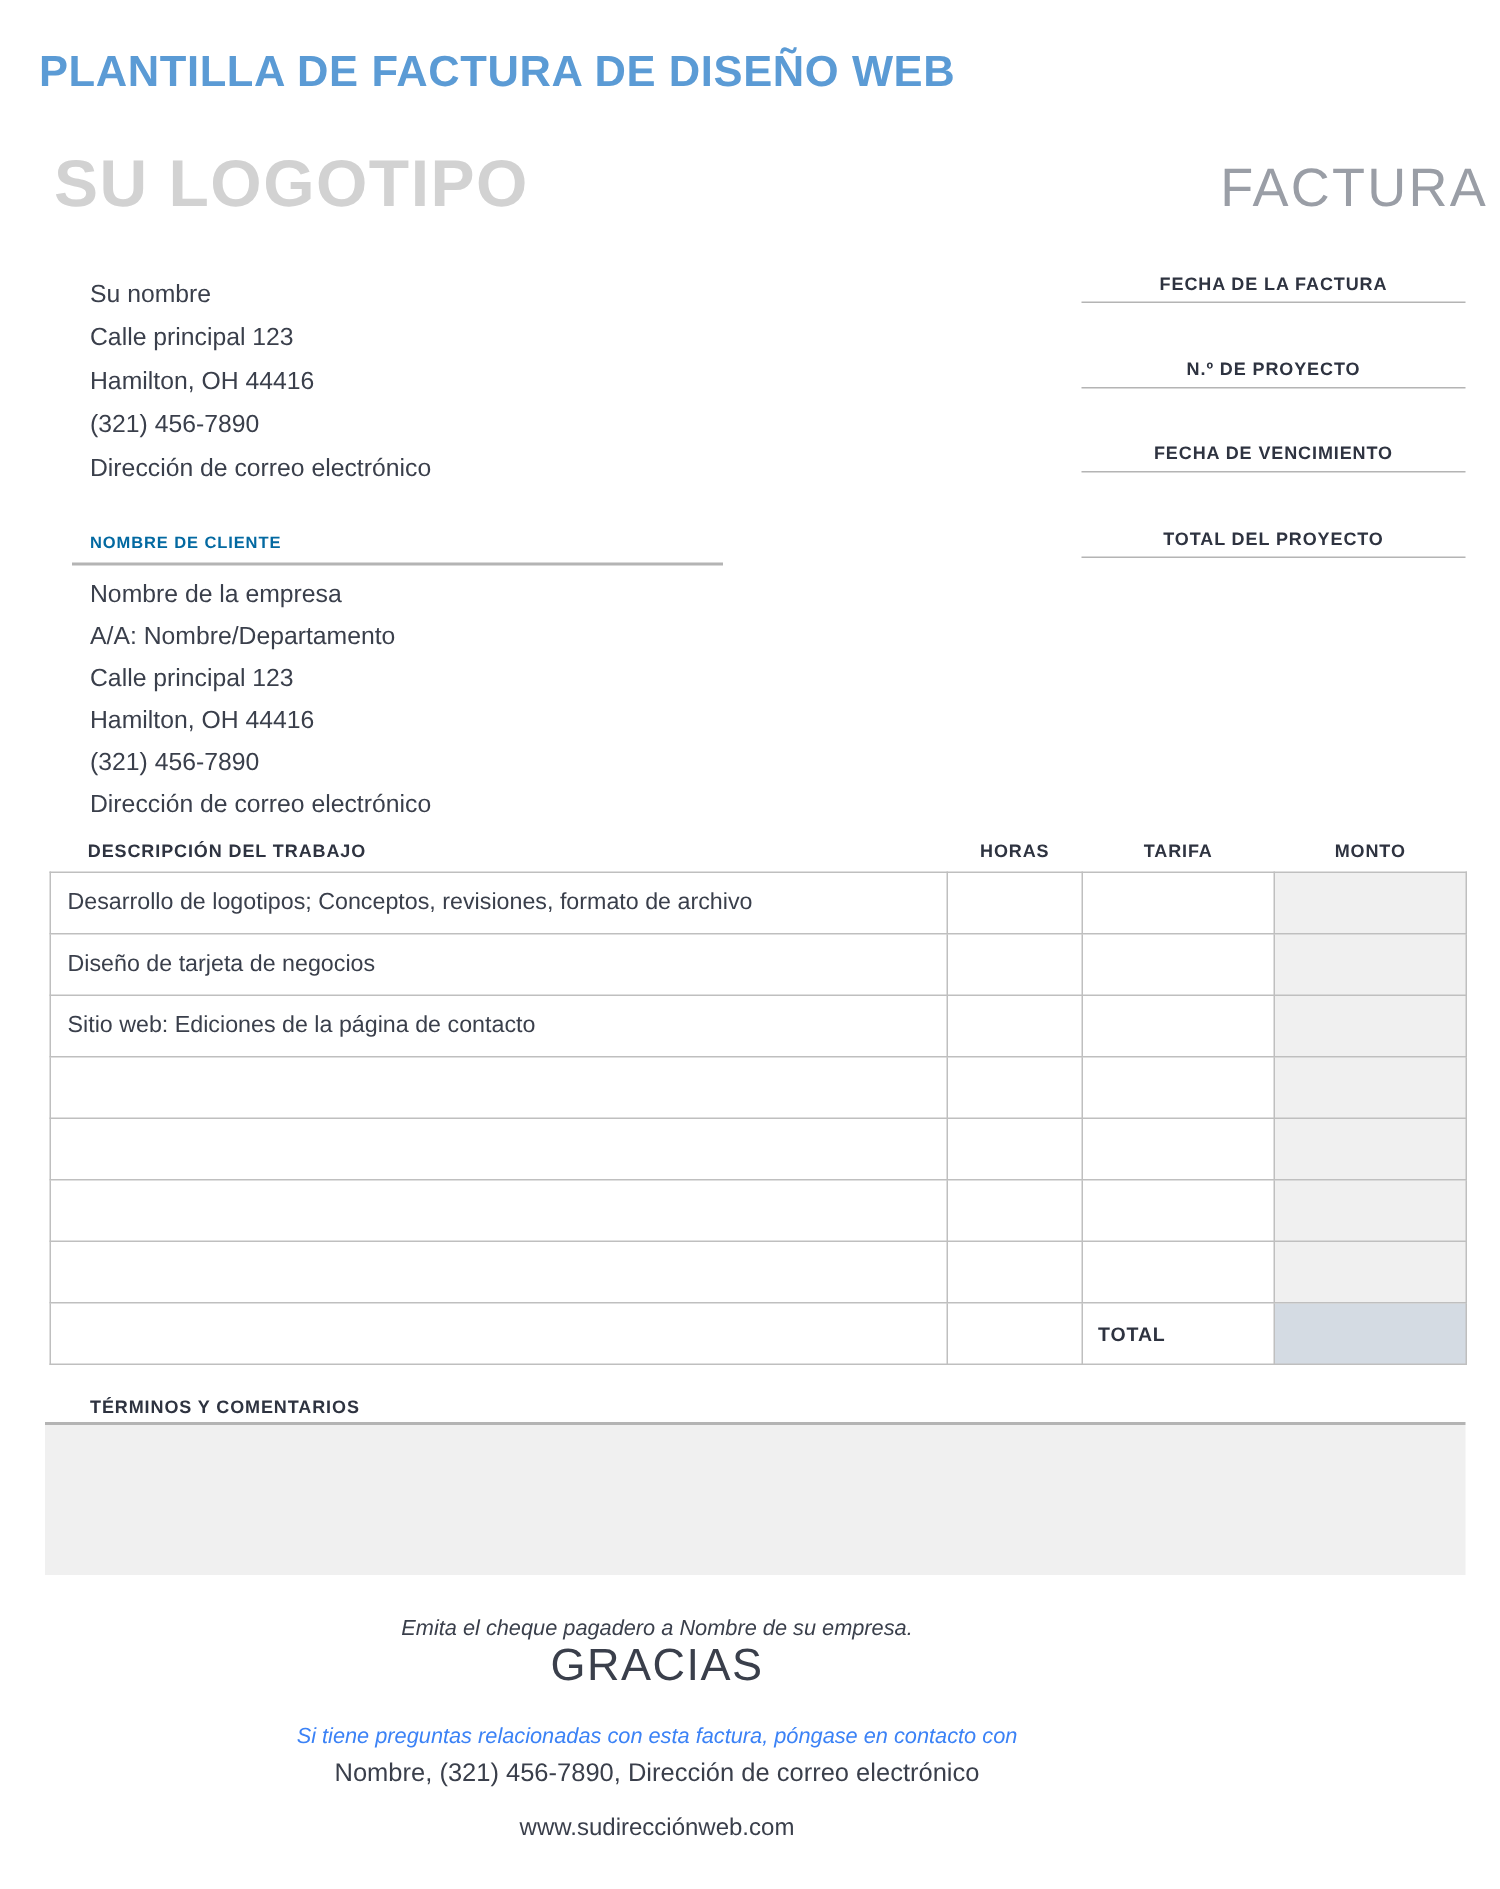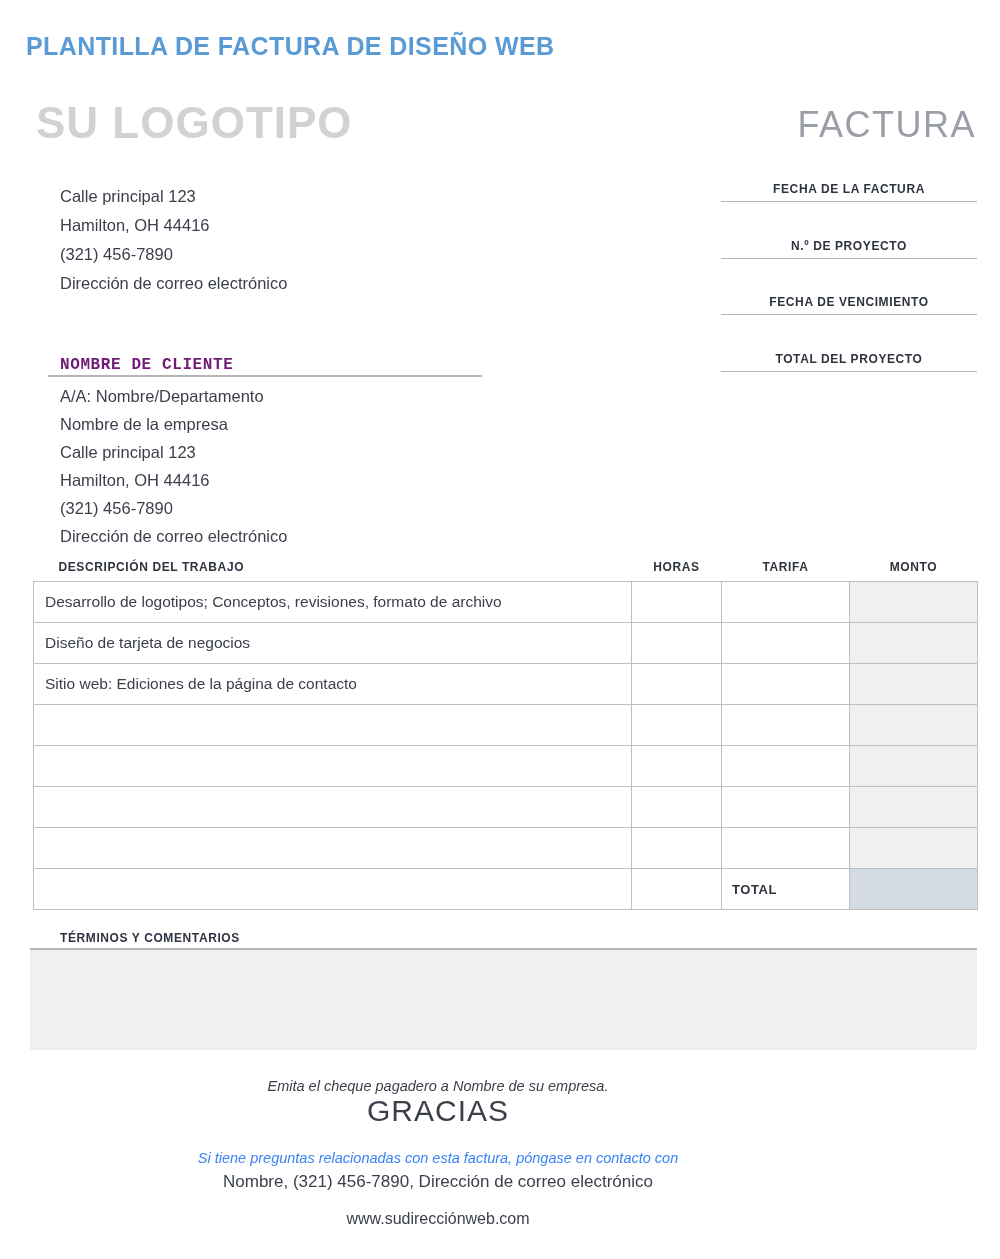--- a/index.html
+++ b/index.html
@@ -13,39 +13,39 @@
     position: relative;
     font-family: "Liberation Sans", sans-serif;
     color: #2e3340;
     overflow: hidden;
   }
 
   .page-title {
     position: absolute;
     left: 26px;
     top: 32px;
-    font-size: 25px;
+    font-size: 29px;
     font-weight: bold;
     letter-spacing: 0.4px;
     color: #5b9bd5;
   }
 
   .logo {
     position: absolute;
     left: 36px;
     top: 98px;
     font-size: 44px;
     font-weight: bold;
     letter-spacing: 1px;
     color: #d2d2d2;
   }
 
   .invoice-word {
     position: absolute;
-    right: 24px;
+    right: 8px;
     top: 104px;
     font-size: 36px;
     font-weight: 300;
     letter-spacing: 1.5px;
     color: #9a9ea6;
   }
 
   
   .sender-block {
     position: absolute;
@@ -81,25 +81,24 @@
   }
   .field-value {
     height: 26px;
   }
 
   
   .client-label {
     position: absolute;
     left: 60px;
     top: 356px;
-    font-size: 16px;
-    font-weight: bold;
-    letter-spacing: 0.6px;
-    color: #701a75;
-    font-family: Liberation Mono, monospace;
+    font-size: 11px;
+    font-weight: bold;
+    letter-spacing: 0.6px;
+    color: #0369a1;
   }
   .client-rule {
     position: absolute;
     left: 48px;
     top: 375px;
     width: 434px;
     height: 1.5px;
     background: #b4b4b4;
   }
   .client-block {
@@ -241,20 +240,21 @@
 </head>
 <body>
 
 <div class="page-title">PLANTILLA DE FACTURA DE DISEÑO WEB</div>
 
 <div class="logo">SU LOGOTIPO</div>
 
 <div class="invoice-word">FACTURA</div>
 
 <div class="sender-block">
+  <div class="sender-line">Su nombre</div>
   <div class="sender-line">Calle principal 123</div>
   <div class="sender-line">Hamilton, OH 44416</div>
   <div class="sender-line">(321) 456-7890</div>
   <div class="sender-line">Dirección de correo electrónico</div>
 </div>
 
 <div class="field-group" style="top:182px;">
   <div class="field-label">FECHA DE LA FACTURA</div>
   <div class="field-rule"></div>
   <div class="field-value"></div>
@@ -275,22 +275,22 @@
 <div class="field-group" style="top:352px;">
   <div class="field-label">TOTAL DEL PROYECTO</div>
   <div class="field-rule"></div>
   <div class="field-value"></div>
 </div>
 
 <div class="client-label">NOMBRE DE CLIENTE</div>
 <div class="client-rule"></div>
 
 <div class="client-block">
+  <div class="client-line">Nombre de la empresa</div>
   <div class="client-line">A/A: Nombre/Departamento</div>
-  <div class="client-line">Nombre de la empresa</div>
   <div class="client-line">Calle principal 123</div>
   <div class="client-line">Hamilton, OH 44416</div>
   <div class="client-line">(321) 456-7890</div>
   <div class="client-line">Dirección de correo electrónico</div>
 </div>
 
 <div class="table-wrap">
   <table class="work-table">
     <colgroup>
       <col class="c-desc">

